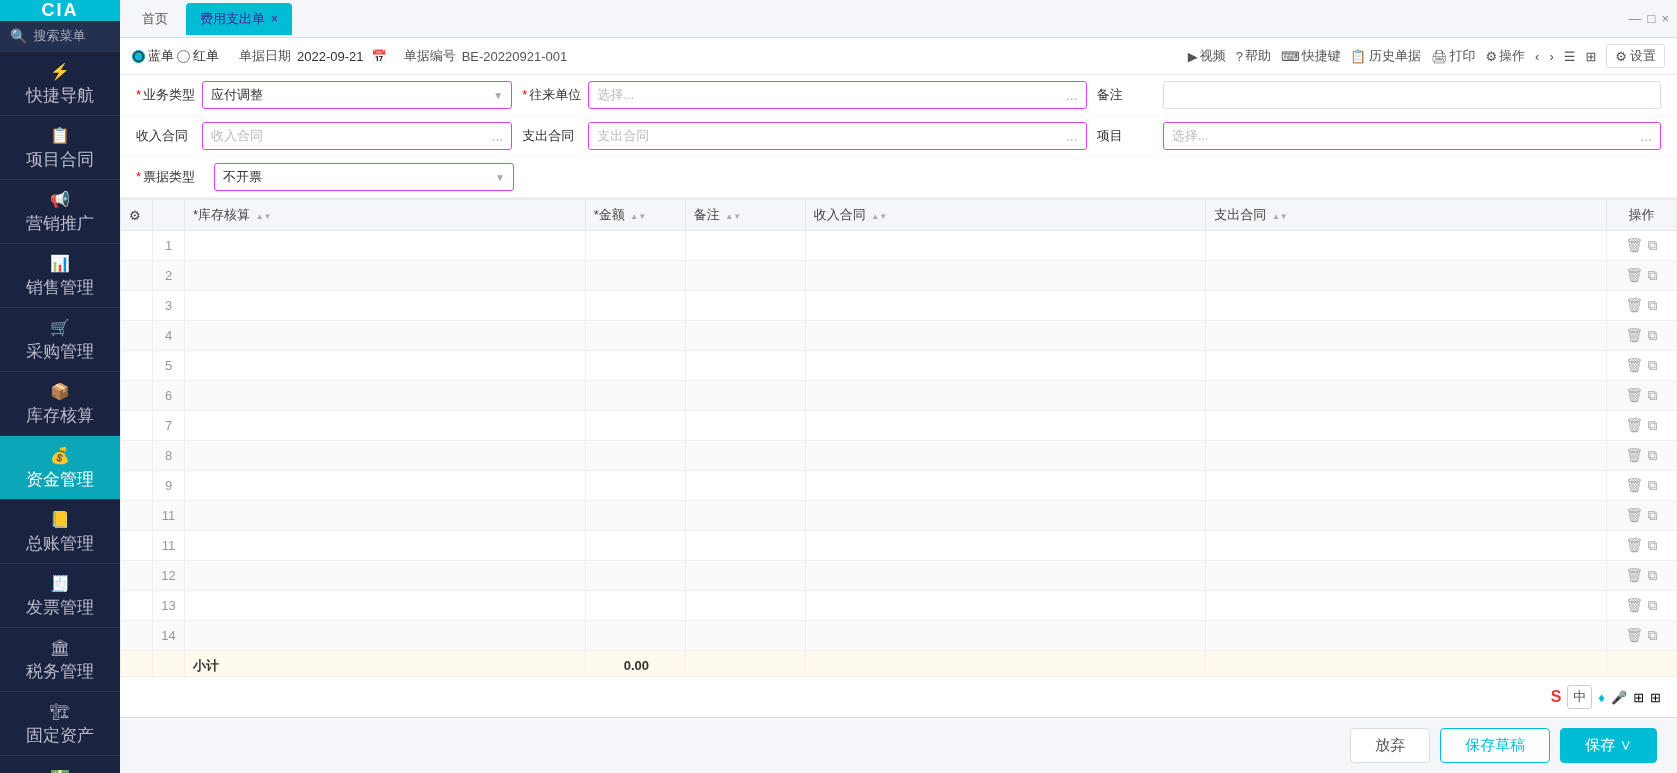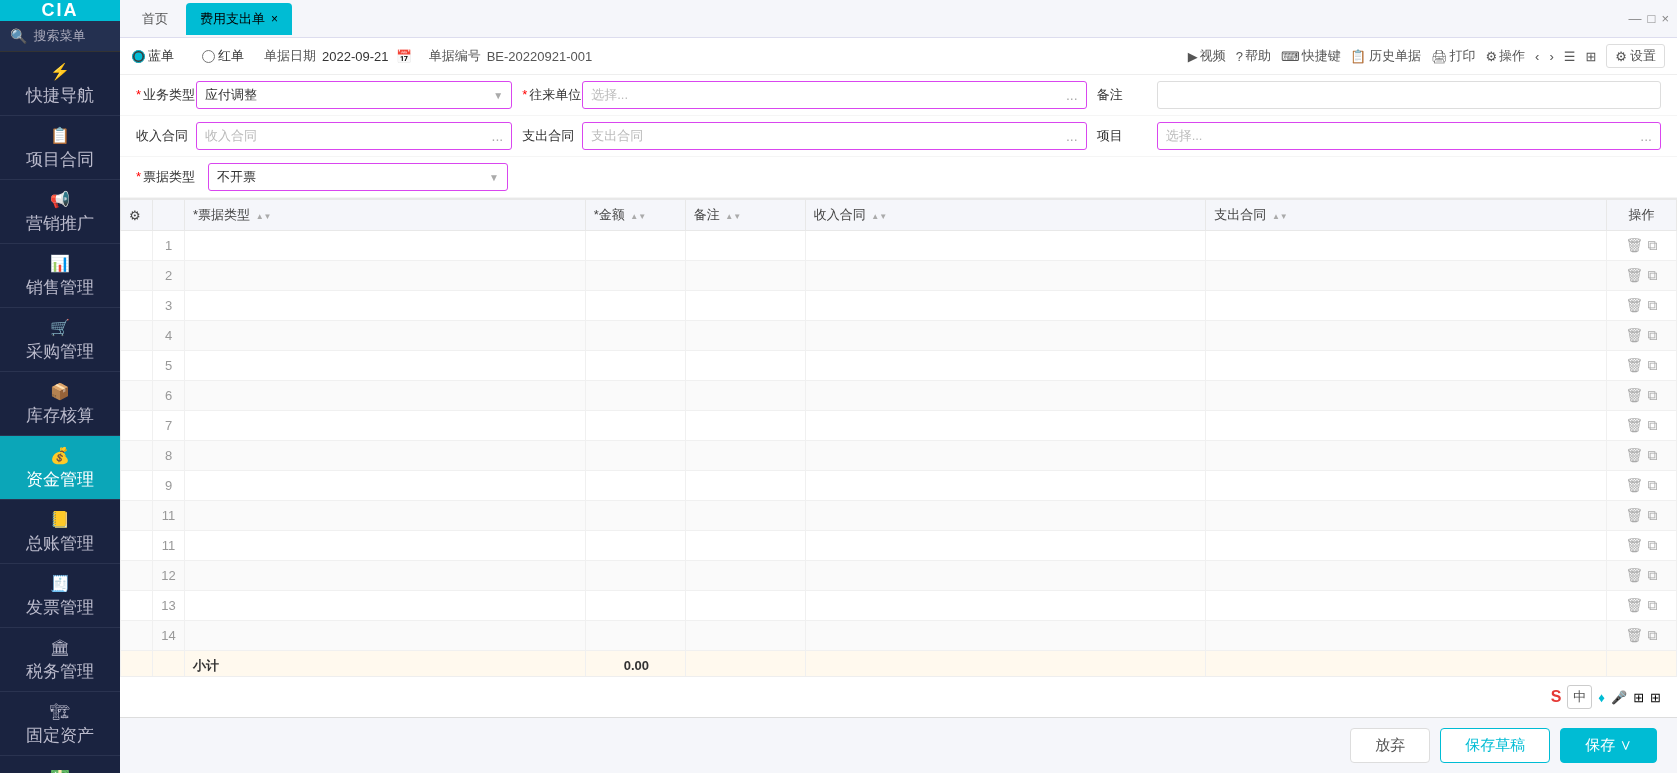--- a/index.html
+++ b/index.html
@@ -79,21 +79,21 @@
       height: 32px;
       margin-right: 4px;
       cursor: pointer;
       border-radius: 4px 4px 0 0;
       color: #555;
       background: transparent;
       font-size: 13px;
     }
     .tab.active {
       background: #00bcd4;
-      color: #000000;
+      color: #4c1d95;
     }
     .tab .close-icon { margin-left: 6px; font-size: 12px; cursor: pointer; }
     .tab-close-area {
       margin-left: auto;
       display: flex;
       align-items: center;
       gap: 6px;
       color: #888;
       font-size: 16px;
       cursor: pointer;
@@ -111,21 +111,21 @@
     
     .toolbar {
       display: flex;
       align-items: center;
       padding: 6px 12px;
       border-bottom: 1px solid #eee;
       background: white;
       flex-shrink: 0;
       gap: 8px;
     }
-    .radio-group { display: flex; align-items: center; gap: 28px; }
+    .radio-group { display: flex; align-items: center; gap: 3px; }
     .radio-item { display: flex; align-items: center; gap: 3px; cursor: pointer; color: #333; }
     .radio-item input[type=radio] { accent-color: #00bcd4; }
     .toolbar-info { display: flex; align-items: center; gap: 6px; margin-left: 12px; color: #555; }
     .toolbar-info .cal-icon { color: #888; margin: 0 2px; }
     .toolbar-actions { margin-left: auto; display: flex; align-items: center; gap: 10px; color: #555; font-size: 12px; }
     .toolbar-actions span { cursor: pointer; display: flex; align-items: center; gap: 2px; }
     .setting-btn {
       display: flex; align-items: center; gap: 3px;
       border: 1px solid #ddd; border-radius: 3px;
       padding: 2px 8px; cursor: pointer; font-size: 12px; color: #555;
@@ -160,21 +160,21 @@
       background: white;
       display: flex;
       align-items: center;
       justify-content: space-between;
       min-height: 28px;
       cursor: pointer;
     }
     .field-select .chevron { color: #aaa; font-size: 10px; margin-left: 8px; }
     .field-placeholder { color: #bbb; }
     .field-dots { color: #aaa; margin-left: 4px; font-size: 14px; }
-    .field-segment { display: flex; align-items: center; flex: 1; }
+    .field-segment { display: flex; align-items: center; flex: 1; gap: 6px; }
 
     
     .table-wrapper {
       flex: 1;
       overflow: auto;
       border-top: 1px solid #e8e8e8;
     }
     table {
       width: 100%;
       border-collapse: collapse;
@@ -436,21 +436,21 @@
 
     <div class="table-wrapper">
       <table>
         <thead>
           <tr>
             <th style="width:32px;">
               <span>⚙</span>
             </th>
             <th style="width:32px;"></th>
             <th>
-              <span>*票据类型</span>
+              <span>*库存核算</span>
               <span class="sort-icons">▲▼</span>
             </th>
             <th style="width:100px;">
               <span>*金额</span>
               <span class="sort-icons">▲▼</span>
             </th>
             <th style="width:120px;">
               <span>备注</span>
               <span class="sort-icons">▲▼</span>
             </th>

